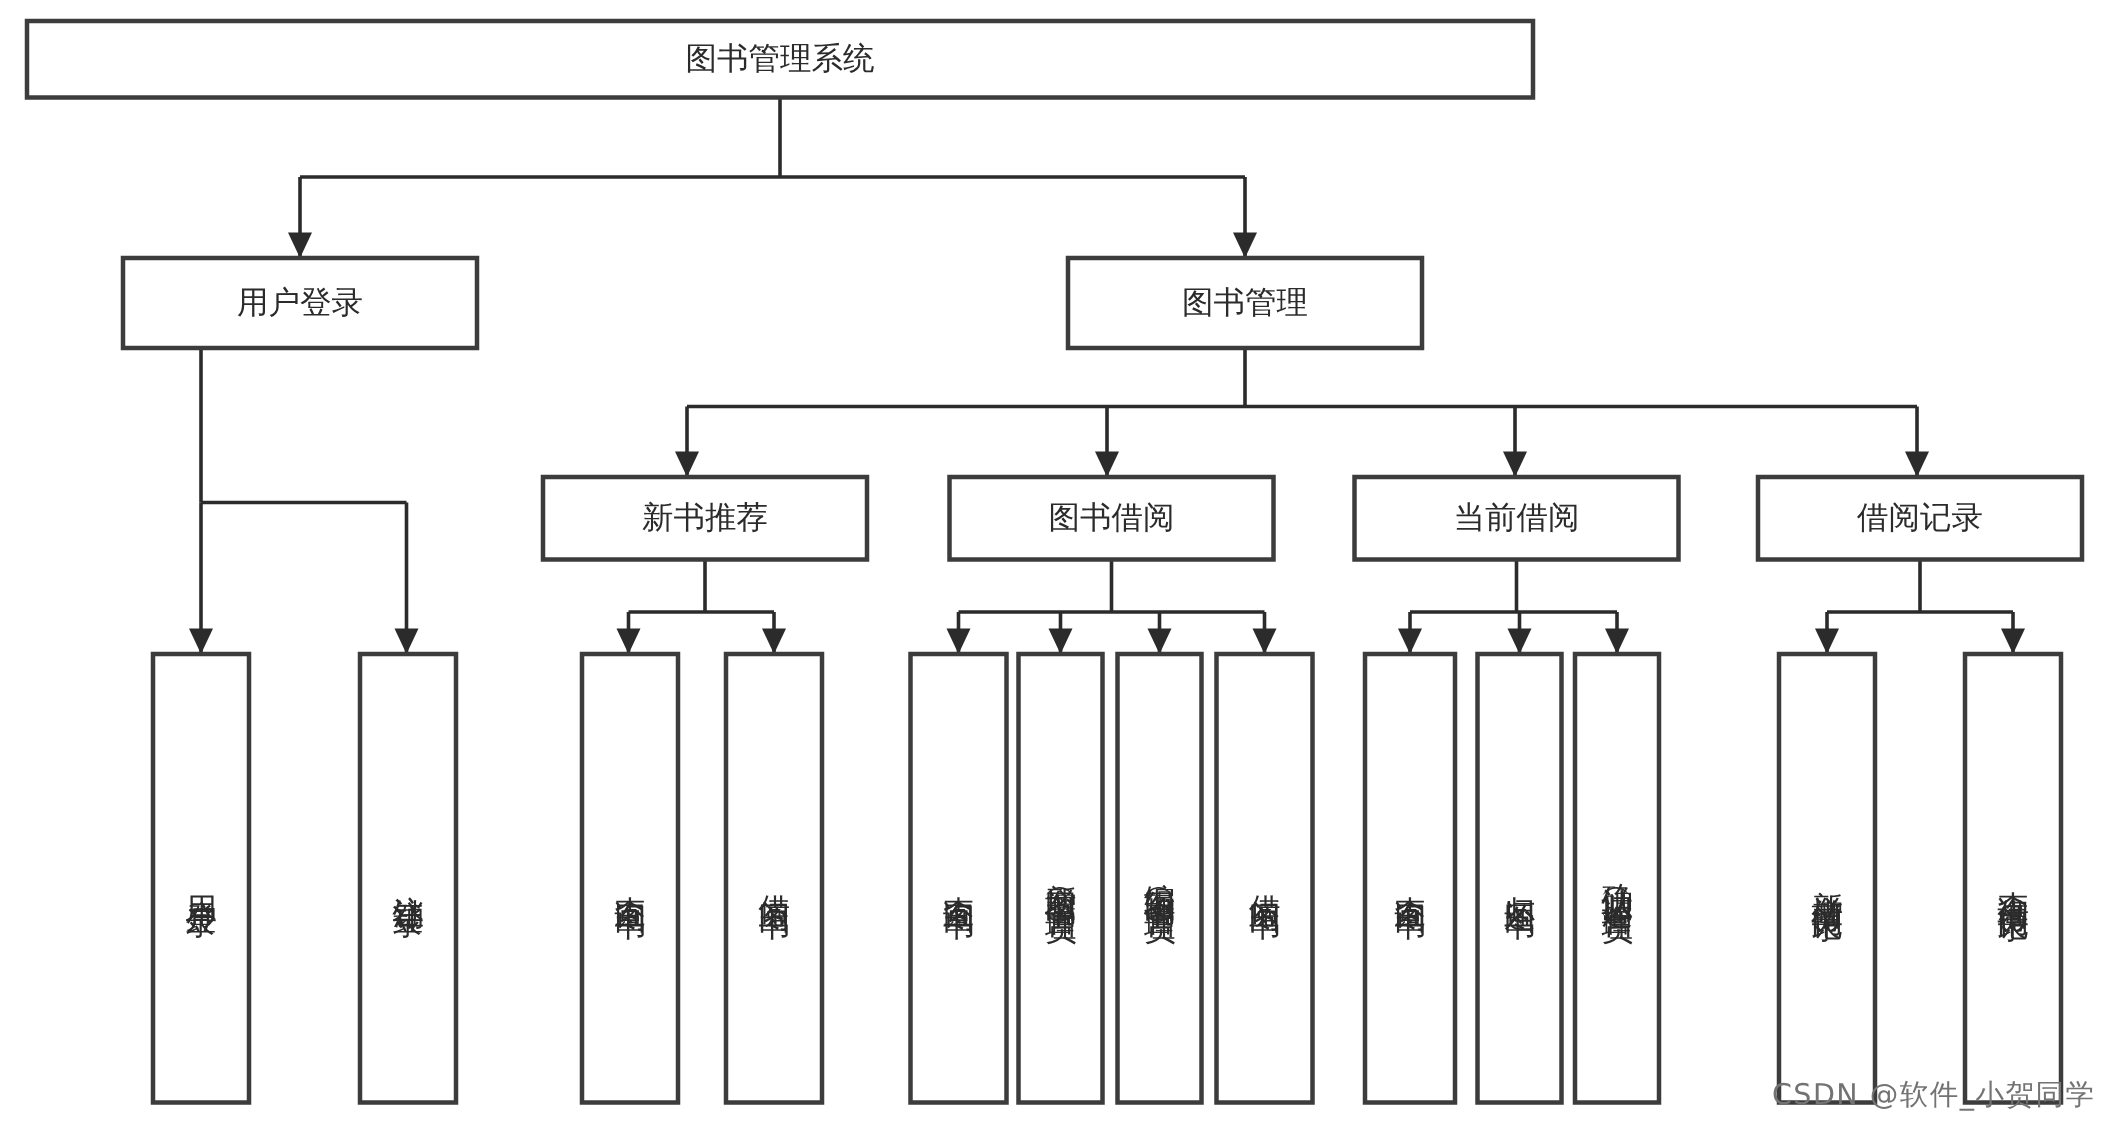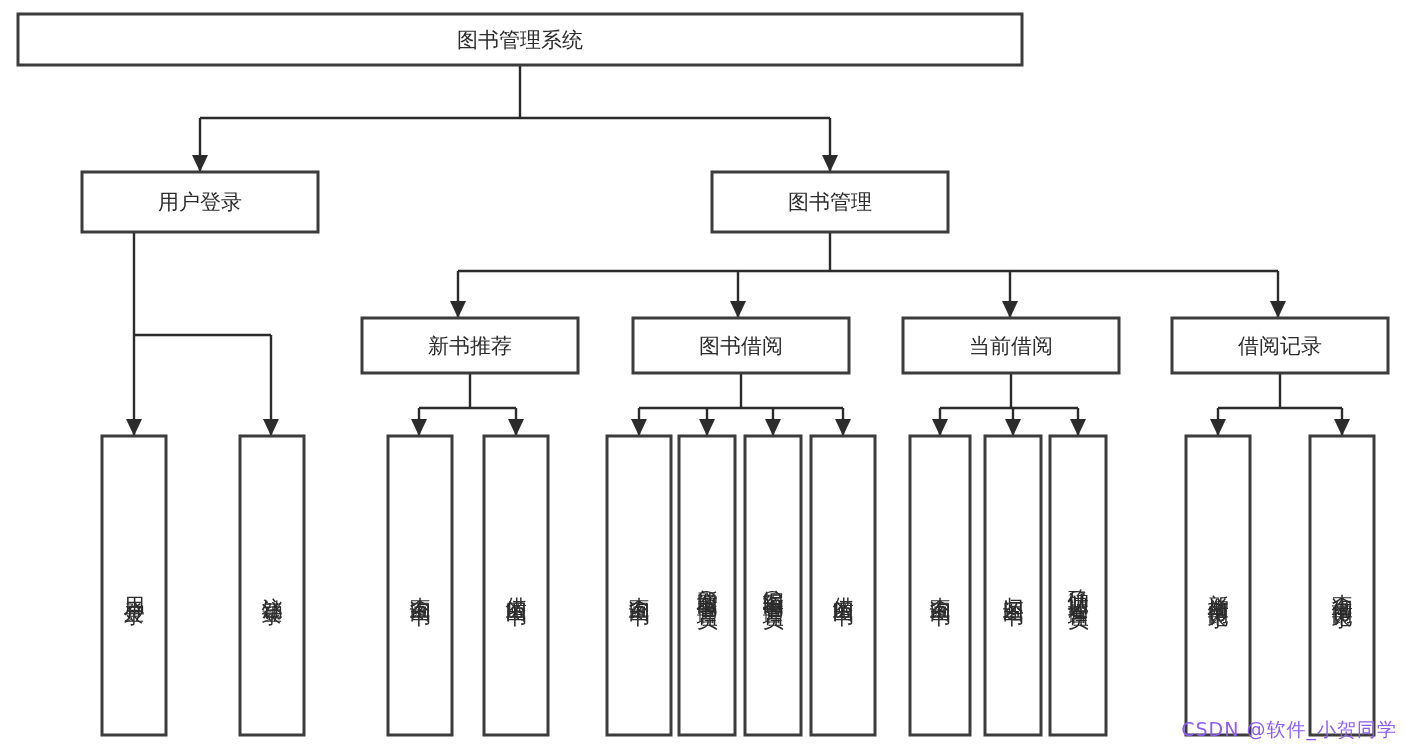--- a/index.html
+++ b/index.html
@@ -59,21 +59,21 @@
     text-align: center;
     white-space: nowrap;
     pointer-events: none;
   }
   .watermark {
     position: absolute;
     right: 8px;
     bottom: 4px;
     font-family: "DejaVu Sans", "Liberation Sans", sans-serif;
     font-size: 19px;
-    color: #8b5cf6;
+    color: #737373;
     letter-spacing: 1px;
     white-space: nowrap;
   }
 </style>
 </head>
 <body>
 
 <div id="diagram-root">
 
   <svg class="diagram" viewBox="0 0 1405 747" xmlns="http://www.w3.org/2000/svg">

